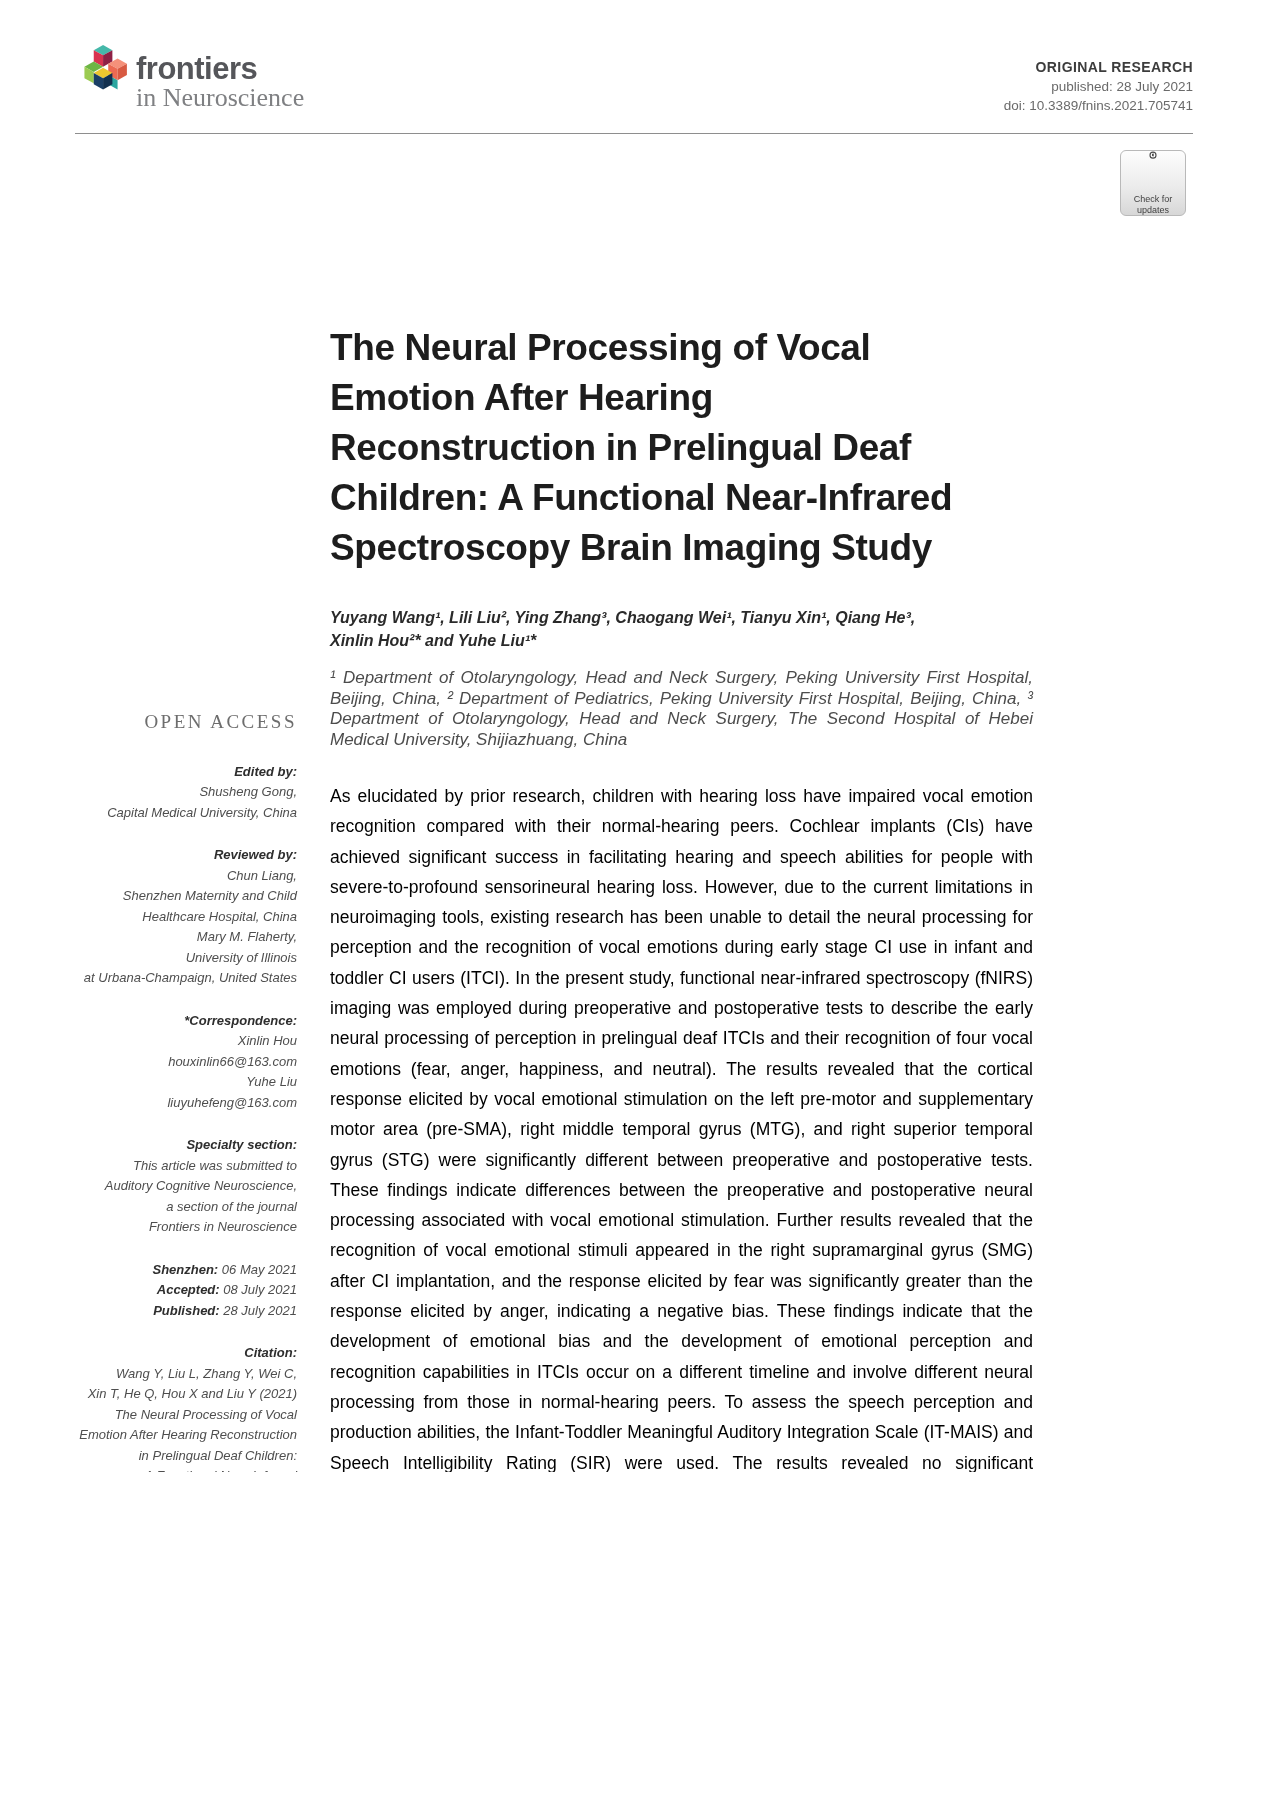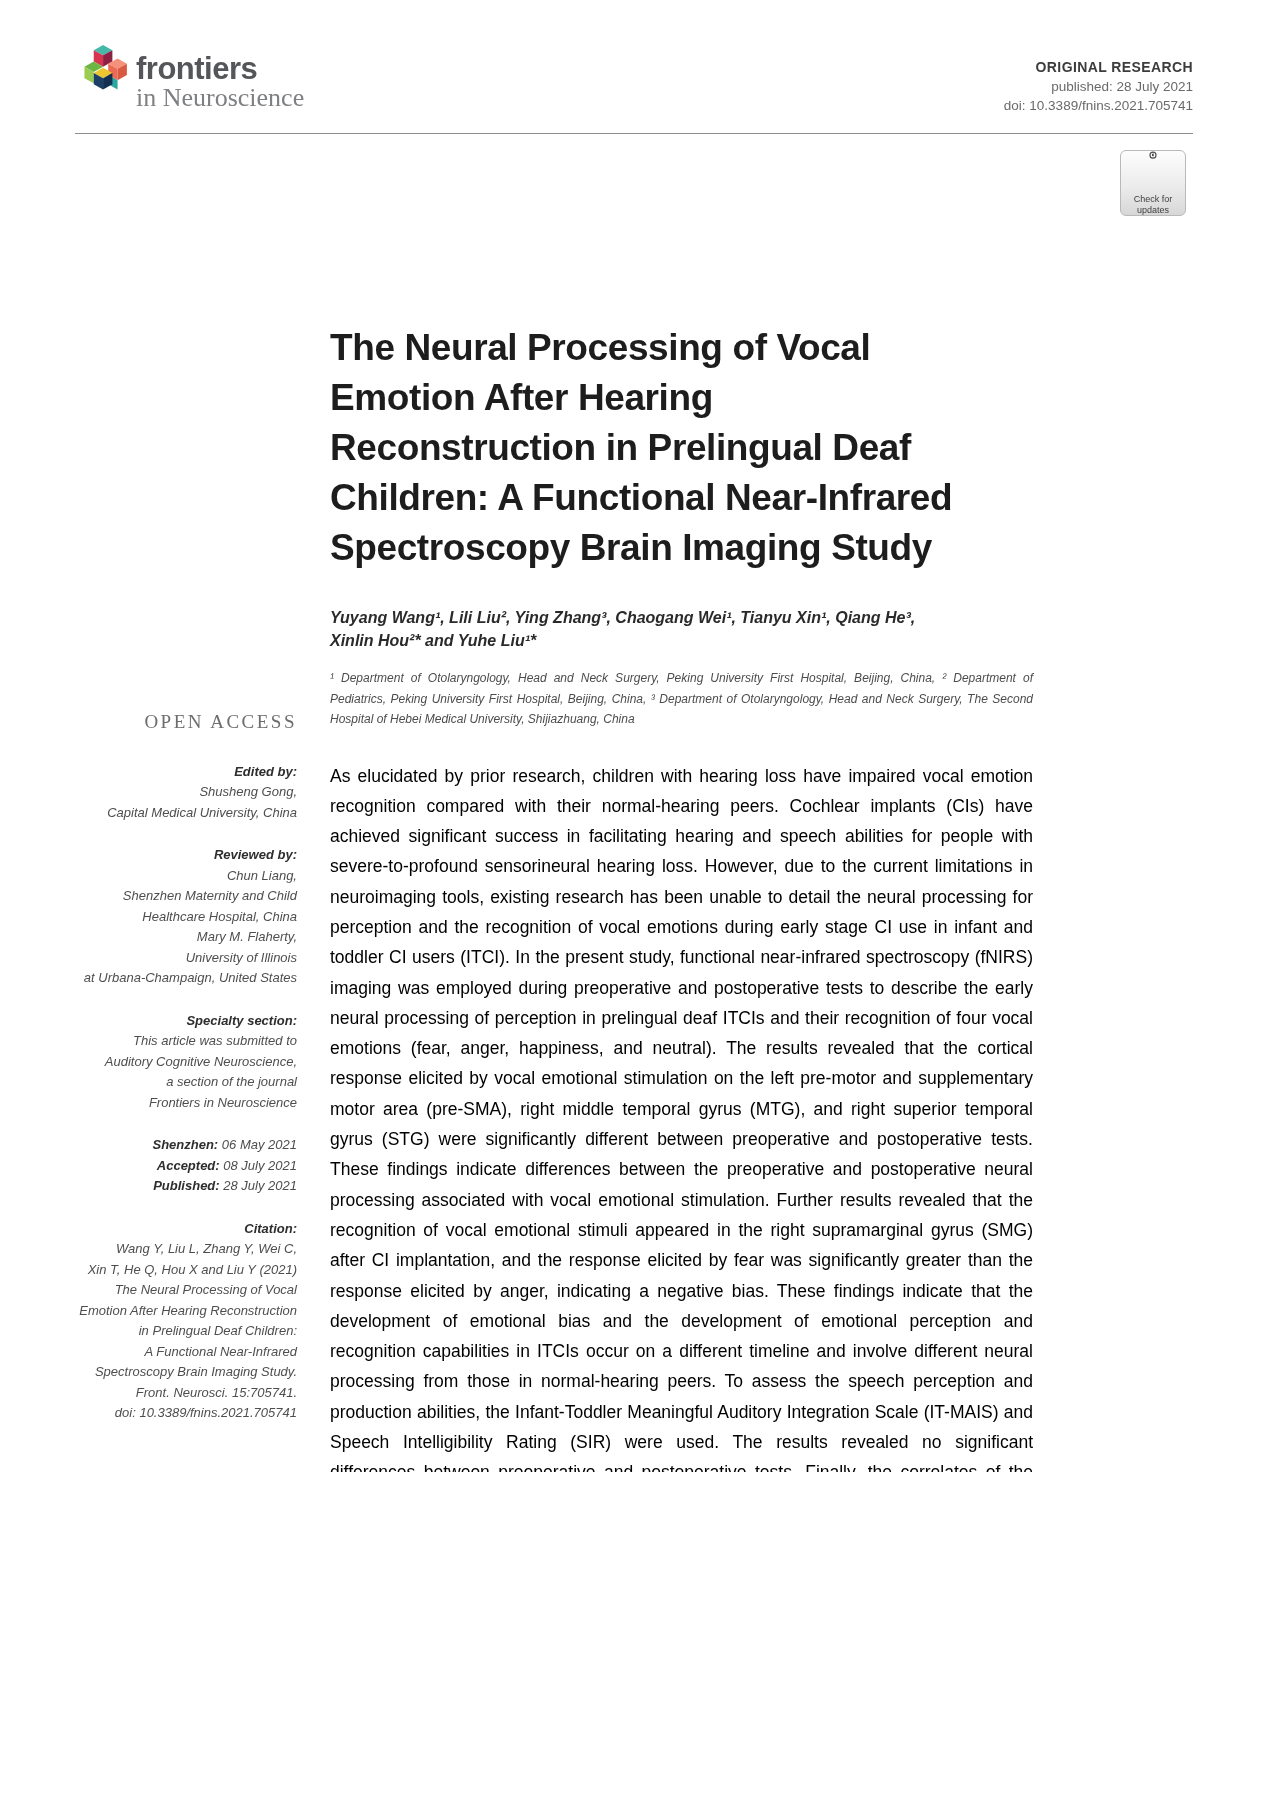--- a/index.html
+++ b/index.html
@@ -56,21 +56,21 @@
   .main { position:absolute; left:330px; top:323px; width:703px; }
   .title {
     margin:0; font-size:37px; line-height:50px; font-weight:bold;
     letter-spacing:-0.4px; color:#1d1d1d;
   }
   .authors {
     margin:33px 0 16px 0; font-size:16px; line-height:23px;
     font-weight:bold; font-style:italic; color:#2a2a2a;
   }
   .affiliations {
-    margin:14px 0 0 0; font-size:12px; line-height:20.5px;
+    margin:14px 0 0 0; font-size:17px; line-height:20.5px;
     font-style:italic; color:#4c4c4c; text-align:justify;
   }
   .abstract {
     margin:31px 0 0 0; font-size:17.5px; line-height:30.3px;
     color:#000000; text-align:justify;
   }
   .keywords {
     margin:15px 0 0 0; font-size:13.5px; line-height:21px;
     font-weight:bold; color:#2c2c2c; text-align:justify;
   }
@@ -131,20 +131,27 @@
     <div class="side-block">
       <div class="side-label">Reviewed by:</div>
       <div class="pre">Chun Liang,
 Shenzhen Maternity and Child
 Healthcare Hospital, China
 Mary M. Flaherty,
 University of Illinois
 at Urbana-Champaign, United States</div>
     </div>
 
+    <div class="side-block">
+      <div class="side-label">*Correspondence:</div>
+      <div class="pre">Xinlin Hou
+houxinlin66@163.com
+Yuhe Liu
+liuyuhefeng@163.com</div>
+    </div>
 
     <div class="side-block">
       <div class="side-label">Specialty section:</div>
       <div class="pre">This article was submitted to
 Auditory Cognitive Neuroscience,
 a section of the journal
 Frontiers in Neuroscience</div>
     </div>
 
     <div class="side-block">

